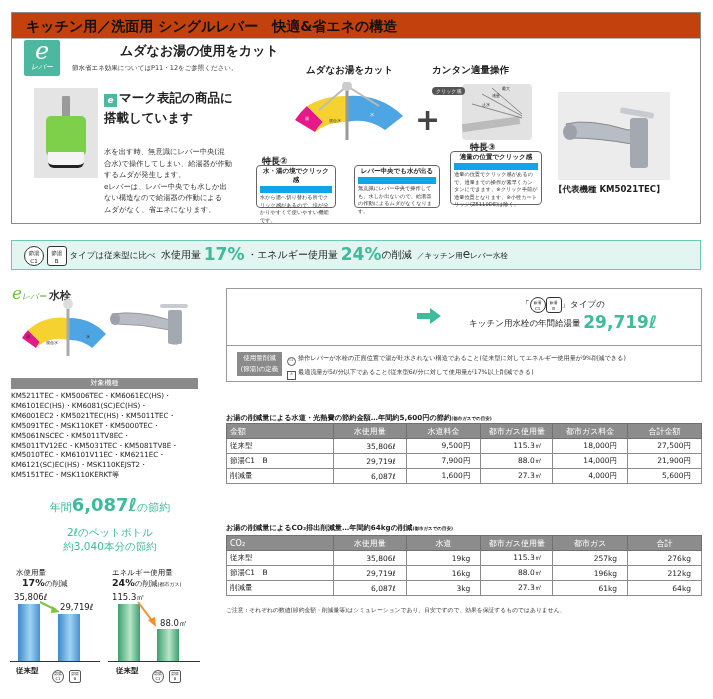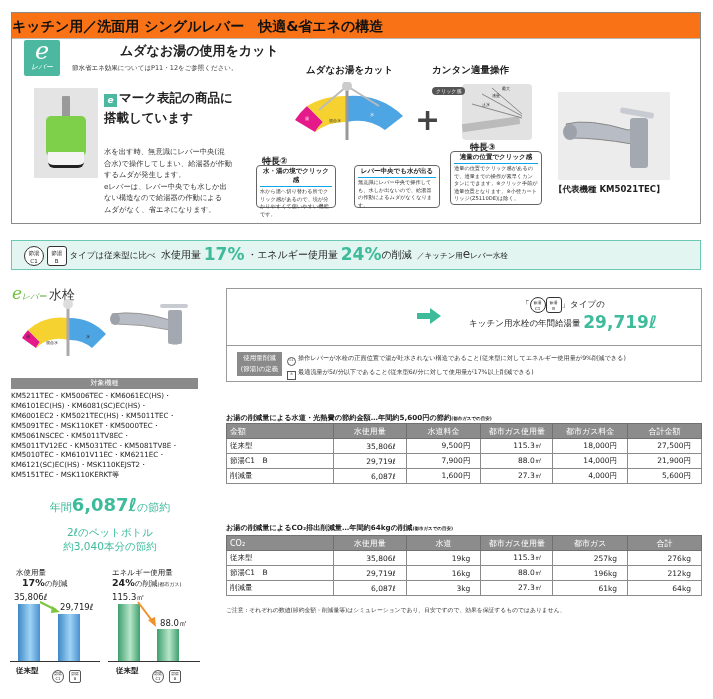--- a/index.html
+++ b/index.html
@@ -8,23 +8,23 @@
     font-family: "DejaVu Sans", sans-serif; color: #222; overflow: hidden;
   }
   .abs { position: absolute; }
 
   
   .top-panel {
     left: 11px; top: 12px; width: 690px; height: 212px;
     border: 1px solid #8a8a8a; background: #fff;
   }
   .top-title {
-    left: 0; top: 0; width: 100%; height: 26px; background: #f97316;
+    left: 0; top: 0; width: 100%; height: 26px; background: #c2410c;
     border-bottom: 1px solid #b8b8b8;
-    font-size: 14px; font-weight: bold; line-height: 26px; color: #111;
+    font-size: 14px; font-weight: bold; line-height: 26px; padding-left: 14px; color: #111;
   }
 
   .elever-logo {
     left: 24px; top: 40px; width: 36px; height: 36px; background: #4cb8a0;
     color: #fff; text-align: center; border-radius: 2px;
   }
   .elever-logo .e { font-size: 24px; font-style: italic; font-family: "DejaVu Serif", serif; line-height: 22px; display: block; }
   .elever-logo .t { font-size: 7px; font-style: italic; line-height: 10px; display: block; }
 
   .h-cut { left: 72px; top: 42px; font-size: 13px; font-weight: bold; color: #222; margin-left: 48px; }
@@ -44,21 +44,21 @@
   .diag-title { font-size: 9.5px; font-weight: bold; color: #222; }
   .dial {
     left: 285px; top: 82px; width: 130px; height: 62px;
   }
   .plus { left: 415px; top: 102px; font-size: 30px; font-weight: bold; color: #444; }
 
   .feature-label { font-size: 9px; font-weight: bold; color: #222; text-align: center; }
   .feature-box {
     border: 1px solid #666; border-radius: 4px; background: #fff; padding: 1px 3px;
   }
-  .feature-box .fh { font-size: 6.5px; font-weight: bold; border-bottom: 1px solid #0ea5e9; text-align: center; padding-bottom: 1px; margin-bottom: 1px; }
+  .feature-box .fh { font-size: 6.5px; font-weight: bold; border-bottom: 7px solid #0ea5e9; text-align: center; padding-bottom: 1px; margin-bottom: 1px; }
   .feature-box .fb { font-size: 5.2px; line-height: 7.5px; color: #333; }
 
   .click-photo { left: 462px; top: 84px; width: 70px; height: 56px; background: #e2e2e2; border-radius: 4px; }
   .click-tag { left: 432px; top: 87px; font-size: 5px; background: #555; color: #fff; border-radius: 5px; padding: 1px 4px; }
 
   .product-photo { left: 558px; top: 92px; width: 112px; height: 88px; background: #ececec; }
   .rep-label { left: 554px; top: 184px; font-size: 8.5px; font-weight: bold; color: #222; }
 
   
   .banner {
@@ -73,21 +73,21 @@
     display: inline-block; width: 20px; height: 20px; border: 1px solid #333; border-radius: 3px;
     font-size: 5.5px; text-align: center; line-height: 8px; padding-top: 2px; background: #fff; vertical-align: middle;
   }
   .banner-inner { left: 12px; top: 3px; white-space: nowrap; font-size: 8.5px; color: #222; }
   .banner-inner .big { font-size: 17px; font-weight: bold; color: #3dbb9b; vertical-align: -2px; }
   .banner-inner .mid { font-size: 10px; }
 
   
   .elever-brand { left: 12px; top: 283px; font-size: 8px; font-style: italic; color: #5aaa3a; }
   .elever-brand .e { font-size: 17px; font-family: "DejaVu Serif", serif; color: #6cbf3a; }
-  .elever-brand .w { color: #333; font-style: normal; font-size: 13px; }
+  .elever-brand .w { color: #333; font-style: normal; font-size: 11px; font-weight: bold; }
 
   .dial2 { left: 18px; top: 298px; width: 90px; height: 62px; }
   .faucet2 { left: 108px; top: 302px; width: 92px; height: 46px; }
 
   .target-head {
     left: 11px; top: 378px; width: 187px; height: 11px; background: #8a8a8a; color: #fff;
     font-size: 7px; text-align: center; line-height: 11px;
   }
   .model-list { left: 11px; top: 391px; width: 200px; font-size: 7.1px; line-height: 9.9px; color: #222; }
 

